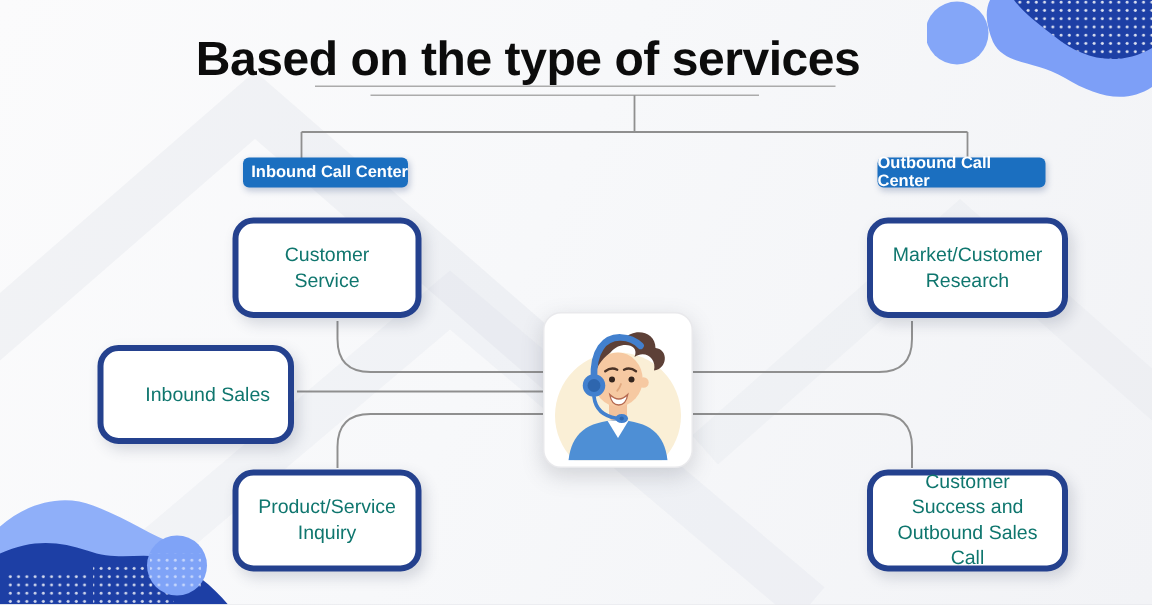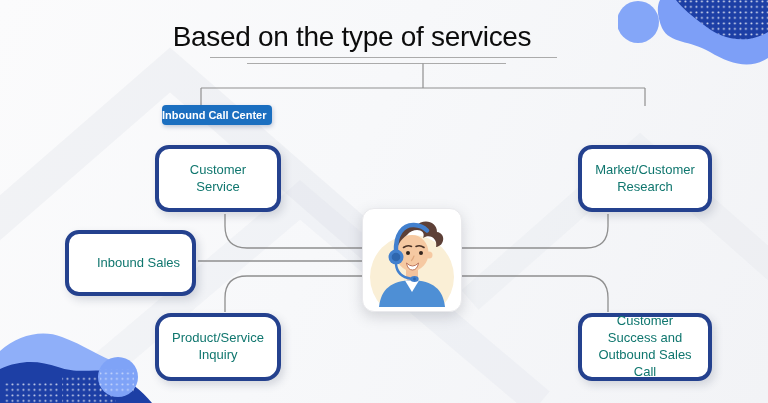--- a/index.html
+++ b/index.html
@@ -4,25 +4,25 @@
 <style>
   html,body{margin:0;padding:0;background:#e9eaee;}
   .stage{
     position:relative;width:768px;height:403px;overflow:hidden;
     background:linear-gradient(115deg,#fbfbfc 0%,#f7f8fa 45%,#f2f3f6 100%);
     font-family:"Liberation Sans",sans-serif;
   }
   .layer{position:absolute;left:0;top:0;width:768px;height:403px;pointer-events:none;}
   .page-title{
     position:absolute;left:0;top:21px;width:704px;text-align:center;
-    font-size:28px;font-weight:400;letter-spacing:-0.3px;color:#0c0c0c;
+    font-size:32px;font-weight:700;letter-spacing:-0.3px;color:#0c0c0c;
   }
   .pill{
     position:absolute;height:20px;border-radius:4px;background:#1B6FC0;
-    color:#fff;font-size:11px;font-weight:600;display:flex;align-items:center;justify-content:flex-start;
+    color:#fff;font-size:11px;font-weight:600;display:flex;align-items:center;justify-content:flex-end;
     box-shadow:1px 2px 4px rgba(30,60,120,.25);
   }
   .node{
     position:absolute;background:#fff;border:4px solid #24418E;border-radius:14px;
     box-shadow:3px 4px 9px rgba(55,65,95,.18);
     display:flex;align-items:center;justify-content:center;text-align:center;
     font-size:13px;line-height:1.3;color:#0f766e;padding:0 12px;box-sizing:border-box;
   }
   .agent-card{
     position:absolute;left:362px;top:208px;width:100px;height:104px;background:#fff;
@@ -86,28 +86,31 @@
       <path d="M461,248 H586 Q608,248 608,226 V214"></path>
       <path d="M461,276 H586 Q608,276 608,298 V312"></path>
     </g>
   </svg>
 
   <div class="page-title">Based on the type of services</div>
 
   <div class="pill" style="left:162px;top:105px;width:110px;">
     <span>Inbound Call Center</span>
   </div>
+  <div class="pill" style="left:585px;top:105px;width:112px;">
+    <span>Outbound Call Center</span>
+  </div>
 
   <div class="node" style="left:155px;top:145px;width:126px;height:67px;">
     <span>Customer Service</span>
   </div>
   <div class="node" style="left:65px;top:230px;width:131px;height:66px;justify-content:flex-end;">
     <span>Inbound Sales</span>
   </div>
-  <div class="node" style="left:155px;top:313px;width:126px;height:68px;border-radius:16px;">
+  <div class="node" style="left:155px;top:313px;width:126px;height:68px;">
     <span>Product/Service Inquiry</span>
   </div>
 
   <div class="node" style="left:578px;top:313px;width:134px;height:68px;">
     <span>Customer Success and Outbound Sales Call</span>
   </div>
   <div class="node" style="left:578px;top:145px;width:134px;height:67px;">
     <span>Market/Customer Research</span>
   </div>
 

